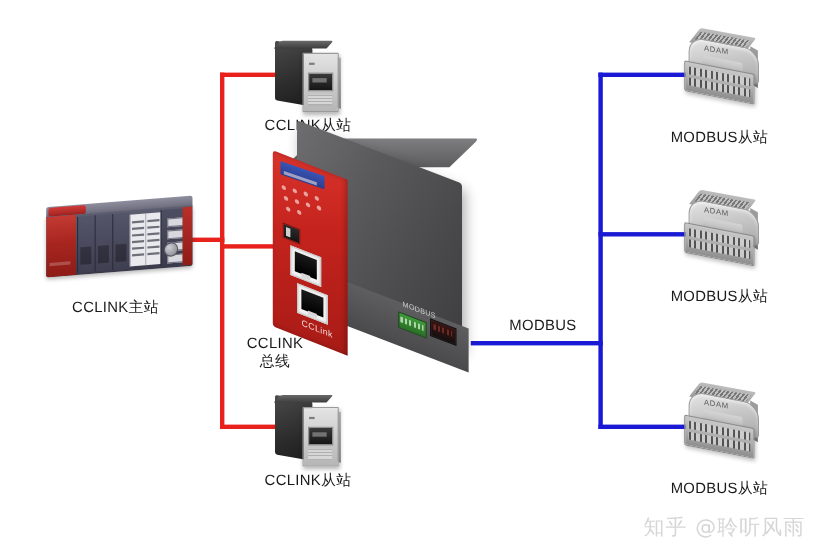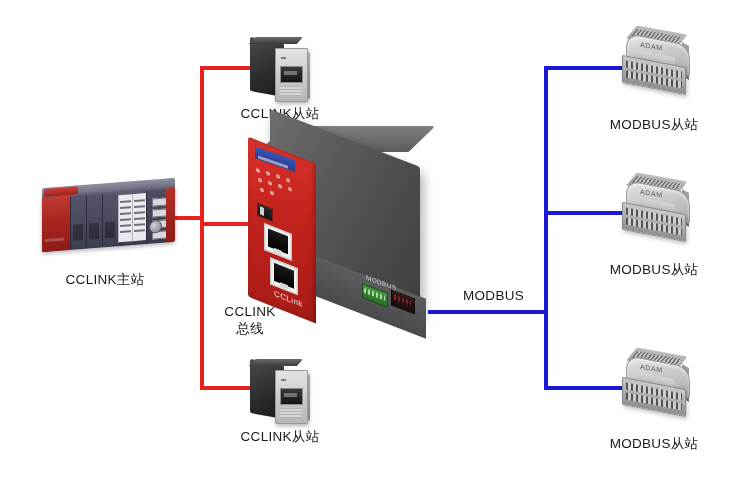--- a/index.html
+++ b/index.html
@@ -469,14 +469,15 @@
     <div class="a-dome">
       <div class="a-brand">ADAM</div>
     </div>
     <div class="a-block">
       <div class="a-screws" style="top:4px"></div>
       <div class="a-screws" style="top:14px"></div>
     </div>
   </div>
   <div class="label center" style="left:654px; top:435px;">MODBUS从站</div>
 
+  <div class="watermark">知乎 @聆听风雨</div>
 
 </div>
 
 </body></html>

